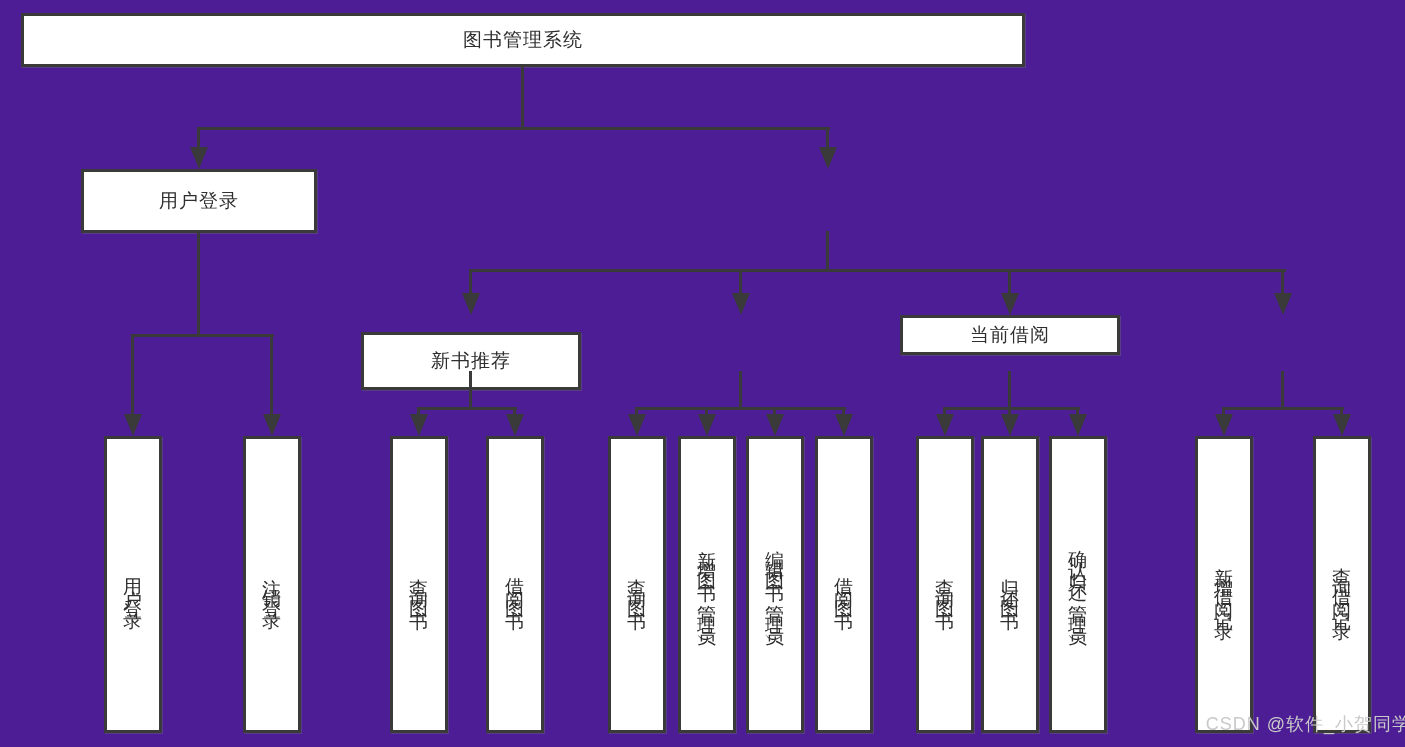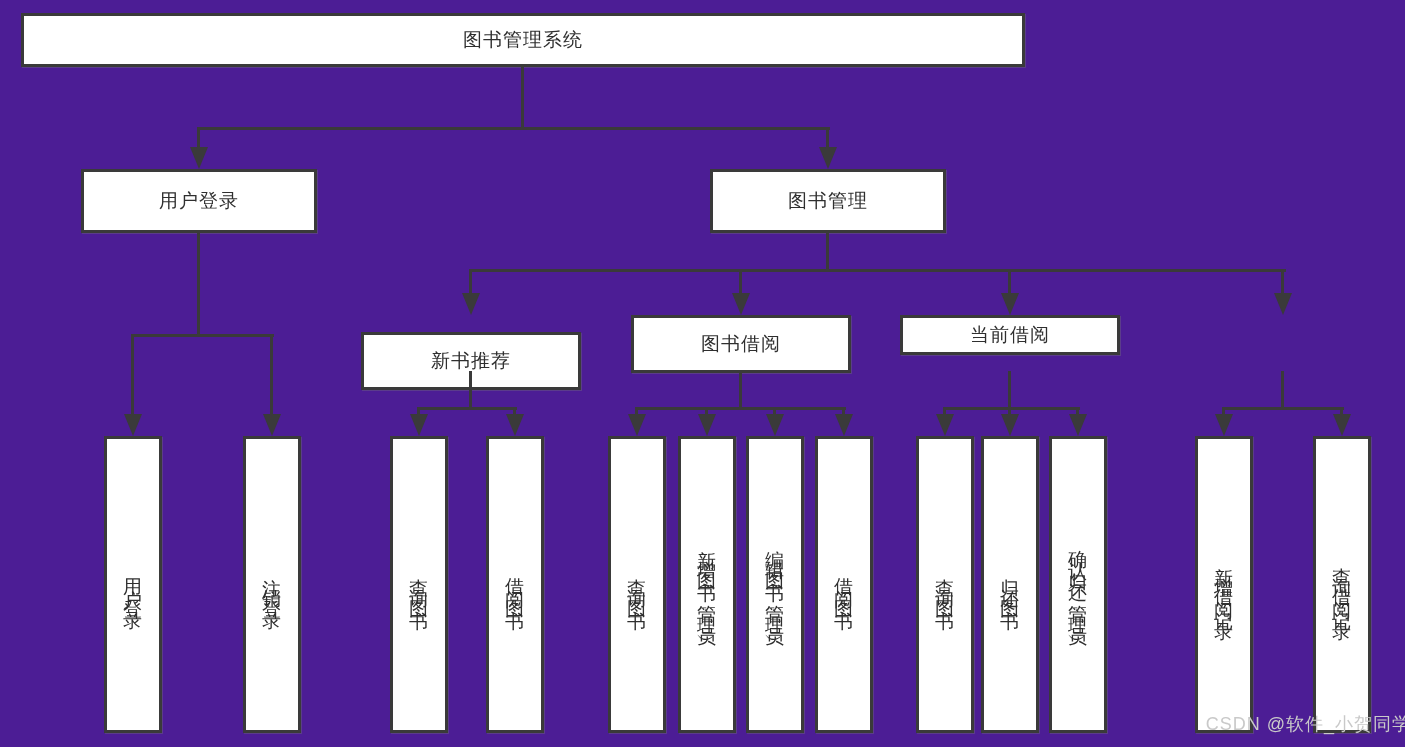--- a/index.html
+++ b/index.html
@@ -68,23 +68,20 @@
   <div class="vl" style="left:521px;top:67px;height:62px"></div>
   <div class="hl" style="left:197px;top:127px;width:633px"></div>
   <div class="vl" style="left:197px;top:127px;height:25px"></div>
   <div class="vl" style="left:826px;top:127px;height:25px"></div>
   <div class="ah" style="left:190px;top:147px"></div>
   <div class="ah" style="left:819px;top:147px"></div>
 
   <div class="box h" style="left:81px;top:169px;width:236px;height:64px">
     <span class="lbl">用户登录</span>
   </div>
-  <div class="box h" style="left:710px;top:169px;width:236px;height:64px">
-    <span class="lbl">图书管理</span>
-  </div>
 
   <div class="vl" style="left:197px;top:231px;height:106px"></div>
   <div class="hl" style="left:131px;top:334px;width:143px"></div>
   <div class="vl" style="left:131px;top:334px;height:82px"></div>
   <div class="vl" style="left:270px;top:334px;height:82px"></div>
   <div class="ah" style="left:124px;top:414px"></div>
   <div class="ah" style="left:263px;top:414px"></div>
 
   <div class="vl" style="left:826px;top:231px;height:41px"></div>
   <div class="hl" style="left:469px;top:269px;width:817px"></div>
@@ -92,23 +89,20 @@
   <div class="vl" style="left:739px;top:269px;height:26px"></div>
   <div class="vl" style="left:1008px;top:269px;height:26px"></div>
   <div class="vl" style="left:1281px;top:269px;height:26px"></div>
   <div class="ah" style="left:462px;top:293px"></div>
   <div class="ah" style="left:732px;top:293px"></div>
   <div class="ah" style="left:1001px;top:293px"></div>
   <div class="ah" style="left:1274px;top:293px"></div>
 
   <div class="box h" style="left:361px;top:332px;width:220px;height:58px">
     <span class="lbl">新书推荐</span>
-  </div>
-  <div class="box h" style="left:631px;top:315px;width:220px;height:58px">
-    <span class="lbl">图书借阅</span>
   </div>
   <div class="box h" style="left:900px;top:315px;width:220px;height:40px">
     <span class="lbl">当前借阅</span>
   </div>
 
   <div class="vl" style="left:469px;top:371px;height:39px"></div>
   <div class="vl" style="left:739px;top:371px;height:39px"></div>
   <div class="vl" style="left:1008px;top:371px;height:39px"></div>
   <div class="vl" style="left:1281px;top:371px;height:39px"></div>
 

